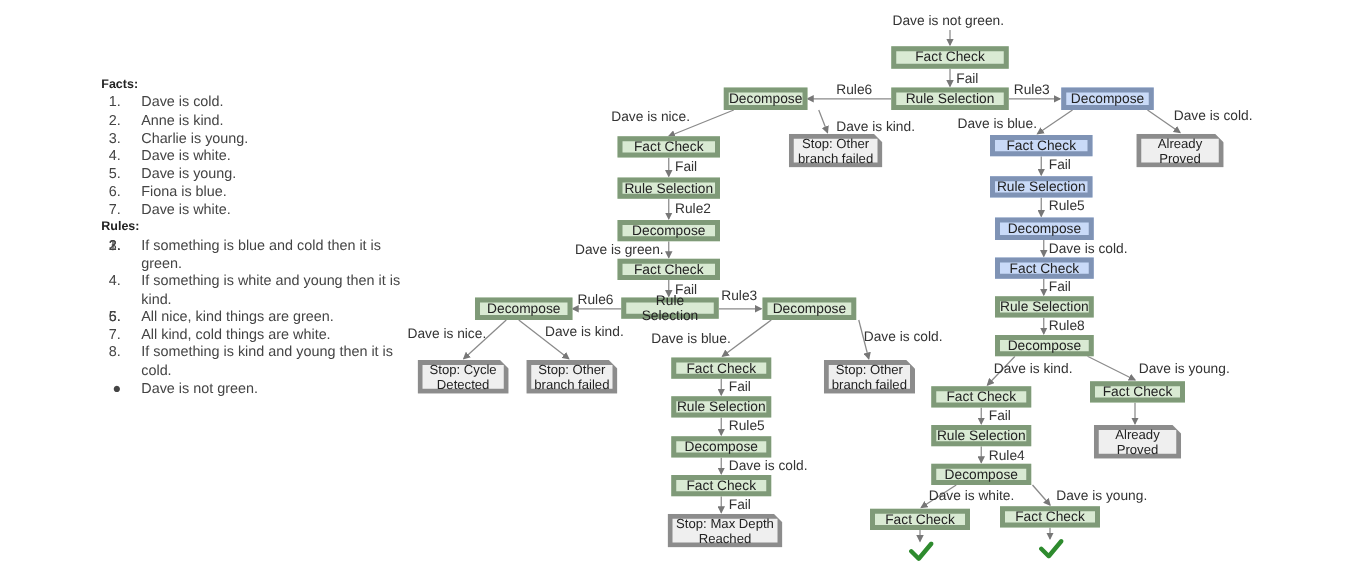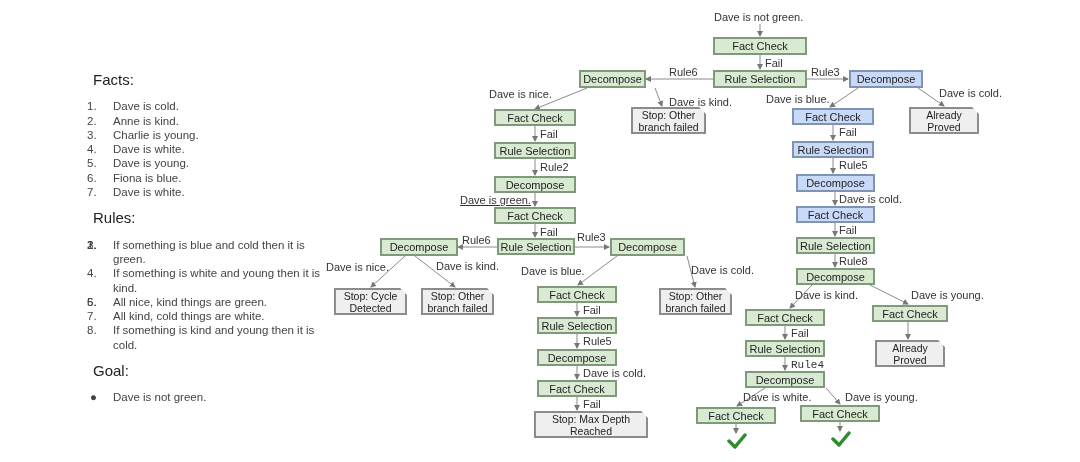--- a/index.html
+++ b/index.html
@@ -1,25 +1,25 @@
 <!DOCTYPE html>
 <html><head>
   <meta charset="utf-8">
   <style>
     html, body { margin: 0; padding: 0; background: #ffffff; }
     body { width: 1080px; height: 462px; position: relative; overflow: hidden;
            font-family: "Liberation Sans", sans-serif; color: #333333; }
     .panel { position: absolute; left: 81px; top: 61px; width: 240px; font-size: 11.5px; line-height: 14.3px; }
-    .panel h3 { margin: 12px; font-size: 15px; font-weight: normal; color: #222; line-height: 14.3px; }
+    .panel h3 { margin: 0; font-size: 10px; font-weight: bold; color: #222; line-height: 14.3px; }
     .panel ol, .panel ul { margin: 0; padding: 0; list-style: none; }
     .panel li { position: relative; padding-left: 32px; color: #444; }
     .panel li .num { position: absolute; left: 6px; top: 0; }
     .panel li .bul { position: absolute; left: 9px; top: 0; }
     svg.edges { position: absolute; left: 0; top: 0; }
-    .node { position: absolute; box-sizing: border-box; border: 2px solid #000000; font-size: 11px;
+    .node { position: absolute; box-sizing: border-box; border: 4px solid #000000; font-size: 11px;
             display: flex; align-items: center; justify-content: center; text-align: center; color: #222; line-height: 12px; }
     .green { background: #d9ead3; border-color: #7f9a78; }
     .blue { background: #c9daf8; border-color: #7f93b5; }
     .stop { background: #efefef; border-color: #8c8c8c; font-size: 10.5px; line-height: 12px;
             clip-path: polygon(0 0, calc(100% - 7px) 0, 100% 7px, 100% 100%, 0 100%); }
     .stop::after { content: ""; }
     .label { position: absolute; font-size: 11px; color: #333; white-space: nowrap; line-height: 12px; }
     .check { position: absolute; width: 20px; height: 16px; }
   </style>
 </head>
@@ -40,21 +40,20 @@
   <ol>
     <li><span class="num">1.</span></li>
     <li><span class="num">2.</span></li>
     <li><span class="num">3.</span><span>If something is blue and cold then it is green.</span></li>
     <li><span class="num">4.</span><span>If something is white and young then it is kind.</span></li>
     <li><span class="num">5.</span></li>
     <li><span class="num">6.</span><span>All nice, kind things are green.</span></li>
     <li><span class="num">7.</span><span>All kind, cold things are white.</span></li>
     <li><span class="num">8.</span><span>If something is kind and young then it is cold.</span></li>
   </ol>
-  <h3>Goal:</h3>
   <ul>
     <li><span class="bul">●</span><span>Dave is not green.</span></li>
   </ul>
 </div>
 
 <svg class="edges" width="1080" height="462">
   <defs>
     <marker id="ah" markerWidth="6" markerHeight="6" refX="5" refY="3" orient="auto">
       <path d="M0,0 L6,3 L0,6 z" fill="#777"></path>
     </marker>
@@ -115,21 +114,21 @@
 <div class="node green" style="left:579px;top:70px;width:67px;height:18px;">Decompose</div>
 <div class="label" style="left:489px;top:88px;">Dave is nice.</div>
 <div class="label" style="left:669px;top:96px;">Dave is kind.</div>
 <div class="node stop" style="left:631px;top:107px;width:75px;height:27px;">Stop: Other branch failed</div>
 
 <div class="node green" style="left:494px;top:109px;width:82px;height:17px;">Fact Check</div>
 <div class="label" style="left:540px;top:128px;">Fail</div>
 <div class="node green" style="left:494px;top:142px;width:82px;height:17px;">Rule Selection</div>
 <div class="label" style="left:540px;top:161px;">Rule2</div>
 <div class="node green" style="left:494px;top:176px;width:82px;height:17px;">Decompose</div>
-<div class="label" style="left:460px;top:194px;text-decoration:underline;">Dave is green.</div>
+<div class="label" style="left:460px;top:194px;">Dave is green.</div>
 <div class="node green" style="left:494px;top:207px;width:82px;height:17px;">Fact Check</div>
 <div class="label" style="left:540px;top:226px;">Fail</div>
 <div class="node green" style="left:497px;top:238px;width:78px;height:17px;">Rule Selection</div>
 <div class="label" style="left:462px;top:234px;">Rule6</div>
 <div class="label" style="left:577px;top:231px;">Rule3</div>
 
 <div class="node green" style="left:380px;top:238px;width:78px;height:18px;">Decompose</div>
 <div class="label" style="left:326px;top:261px;">Dave is nice.</div>
 <div class="label" style="left:436px;top:260px;">Dave is kind.</div>
 <div class="node stop" style="left:334px;top:288px;width:73px;height:27px;">Stop: Cycle Detected</div>
@@ -140,21 +139,21 @@
 <div class="label" style="left:691px;top:264px;">Dave is cold.</div>
 <div class="node stop" style="left:659px;top:288px;width:73px;height:27px;">Stop: Other branch failed</div>
 <div class="node green" style="left:537px;top:286px;width:80px;height:17px;">Fact Check</div>
 <div class="label" style="left:583px;top:304px;">Fail</div>
 <div class="node green" style="left:537px;top:317px;width:80px;height:17px;">Rule Selection</div>
 <div class="label" style="left:583px;top:335px;">Rule5</div>
 <div class="node green" style="left:537px;top:349px;width:80px;height:17px;">Decompose</div>
 <div class="label" style="left:583px;top:367px;">Dave is cold.</div>
 <div class="node green" style="left:537px;top:380px;width:80px;height:17px;">Fact Check</div>
 <div class="label" style="left:583px;top:398px;">Fail</div>
-<div class="node stop" style="left:534px;top:411px;width:114px;height:27px;">Stop: Max Depth Reached</div>
+<div class="node stop" style="left:534px;top:411px;width:92px;height:27px;">Stop: Max Depth Reached</div>
 
 <div class="node blue" style="left:849px;top:70px;width:74px;height:18px;">Decompose</div>
 <div class="label" style="left:766px;top:93px;">Dave is blue.</div>
 <div class="label" style="left:939px;top:87px;">Dave is cold.</div>
 <div class="node stop" style="left:909px;top:107px;width:70px;height:27px;">Already Proved</div>
 <div class="node blue" style="left:792px;top:108px;width:82px;height:17px;">Fact Check</div>
 <div class="label" style="left:839px;top:126px;">Fail</div>
 <div class="node blue" style="left:792px;top:141px;width:82px;height:17px;">Rule Selection</div>
 <div class="label" style="left:839px;top:159px;">Rule5</div>
 <div class="node blue" style="left:796px;top:174px;width:79px;height:18px;">Decompose</div>
@@ -166,21 +165,21 @@
 <div class="node green" style="left:796px;top:268px;width:79px;height:17px;">Decompose</div>
 <div class="label" style="left:795px;top:289px;">Dave is kind.</div>
 <div class="label" style="left:911px;top:289px;">Dave is young.</div>
 
 <div class="node green" style="left:872px;top:305px;width:76px;height:17px;">Fact Check</div>
 <div class="node stop" style="left:875px;top:340px;width:70px;height:27px;">Already Proved</div>
 
 <div class="node green" style="left:745px;top:309px;width:80px;height:17px;">Fact Check</div>
 <div class="label" style="left:791px;top:327px;">Fail</div>
 <div class="node green" style="left:745px;top:340px;width:80px;height:17px;">Rule Selection</div>
-<div class="label" style="left:791px;top:359px;font-family:Liberation Mono, monospace;">Rule4</div>
+<div class="label" style="left:791px;top:359px;">Rule4</div>
 <div class="node green" style="left:745px;top:371px;width:80px;height:17px;">Decompose</div>
 <div class="label" style="left:743px;top:391px;">Dave is white.</div>
 <div class="label" style="left:845px;top:391px;">Dave is young.</div>
 <div class="node green" style="left:696px;top:407px;width:80px;height:17px;">Fact Check</div>
 <div class="node green" style="left:800px;top:405px;width:80px;height:17px;">Fact Check</div>
 
 <svg class="check" style="left:727px;top:433px;" viewBox="0 0 20 16">
   <path d="M2 8 L8 14 L18 2" stroke="#2e8b2e" stroke-width="3.5" fill="none" stroke-linecap="round" stroke-linejoin="round"></path>
 </svg>
 <svg class="check" style="left:831px;top:431px;" viewBox="0 0 20 16">

